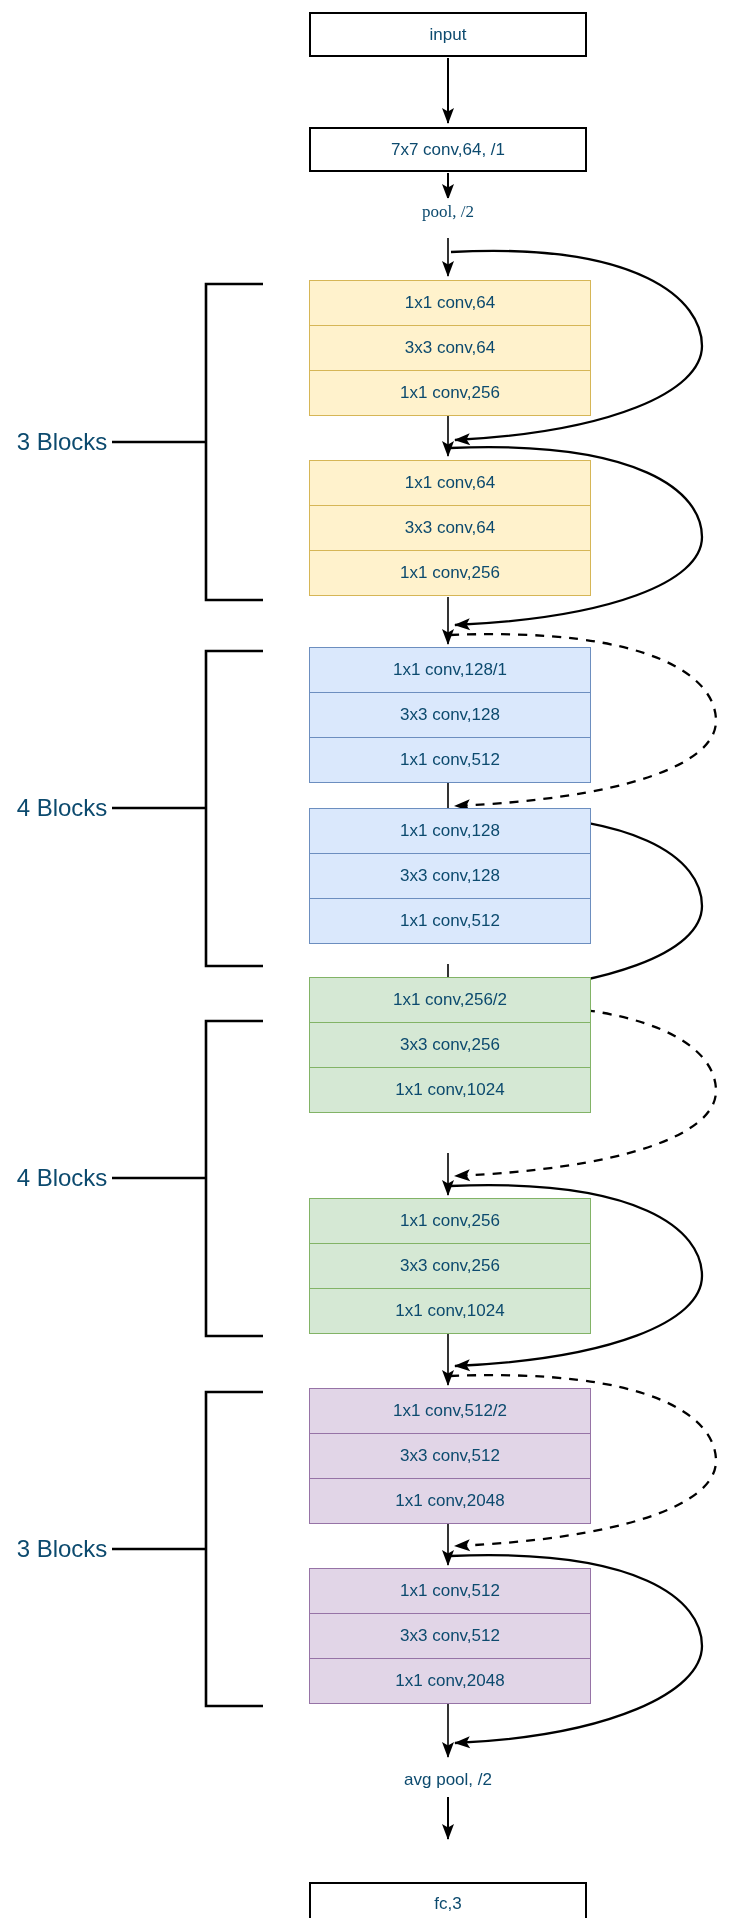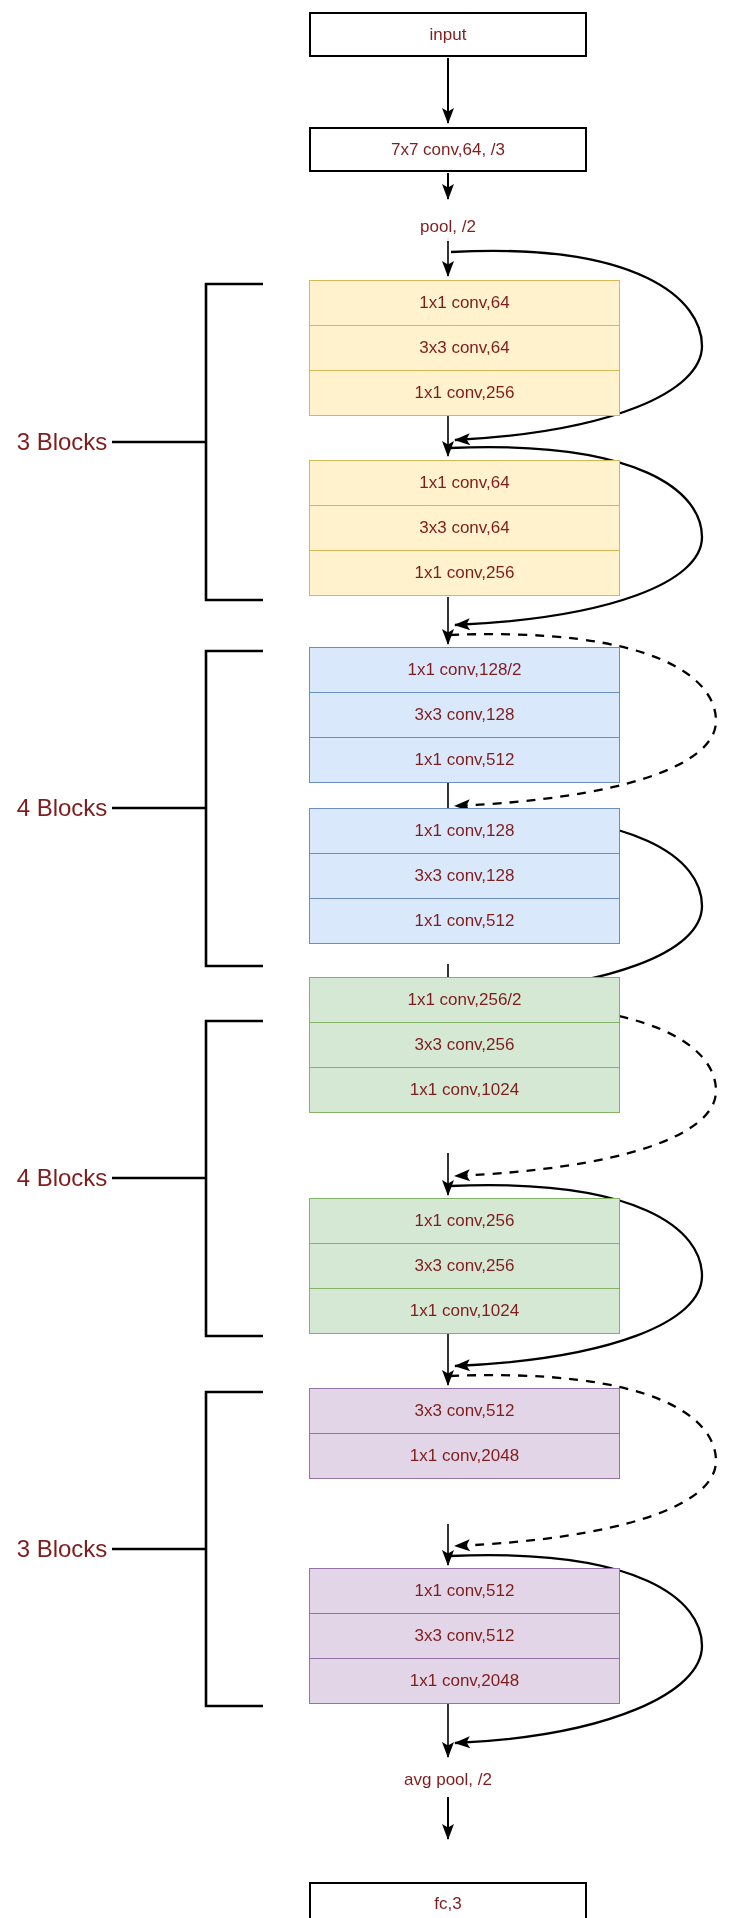--- a/index.html
+++ b/index.html
@@ -1,37 +1,37 @@
 <!DOCTYPE html>
 <html><head>
 <meta charset="utf-8">
 <style>
   html,body{margin:0;padding:0;background:#ffffff;}
   #canvas{
     position:relative;
     width:747px;height:1918px;
     background:#ffffff;
     font-family:"Liberation Sans", sans-serif;
-    color:#7f1d1d;
+    color:#0c4a6e;
     overflow:hidden;
   }
   #wires{position:absolute;left:0;top:0;width:747px;height:1918px;}
   .edge{stroke:#000;stroke-width:2;fill:none;}
   .edge-thin{stroke:#000;stroke-width:1.6;fill:none;}
   .skip{stroke:#000;stroke-width:2.3;fill:none;}
   .skip.dashed{stroke-dasharray:9 8;}
   .bracket{stroke:#000;stroke-width:2.6;fill:none;}
   .plain{
     position:absolute;left:309px;width:278px;height:45px;
     box-sizing:border-box;border:2px solid #000;background:#fff;
     display:flex;align-items:center;justify-content:center;
     font-size:17px;
   }
   .block{
-    position:absolute;left:309px;width:311px;
+    position:absolute;left:309px;width:282px;
     box-sizing:border-box;border:1px solid var(--bc,#999);
     background:#eee;
   }
   .row{
     height:44px;line-height:44px;text-align:center;font-size:17px;
   }
   .row + .row{border-top:1px solid var(--bc,#999);}
   .floatlabel{
     position:absolute;left:368px;width:160px;height:28px;
     display:flex;align-items:center;justify-content:center;
@@ -81,44 +81,44 @@
     <line class="bracket" x1="112" y1="442" x2="207" y2="442"></line>
     <polyline class="bracket" points="263,651 206,651 206,966 263,966"></polyline>
     <line class="bracket" x1="112" y1="808" x2="207" y2="808"></line>
     <polyline class="bracket" points="263,1021 206,1021 206,1336 263,1336"></polyline>
     <line class="bracket" x1="112" y1="1178" x2="207" y2="1178"></line>
     <polyline class="bracket" points="263,1392 206,1392 206,1706 263,1706"></polyline>
     <line class="bracket" x1="112" y1="1549" x2="207" y2="1549"></line>
   </svg>
 
   <div class="plain" style="top:12px;">input</div>
-  <div class="plain" style="top:127px;">7x7 conv,64, /3</div>
+  <div class="plain" style="top:127px;">7x7 conv,64, /1</div>
   <div class="plain" style="top:1843px;height:44px;margin-top:39px;">fc,3</div>
 
-  <div class="floatlabel" style="top:213px;">pool, /2</div>
+  <div class="floatlabel" style="top:198px;font-family:Liberation Serif, serif;">pool, /2</div>
   <div class="floatlabel" style="top:1766px;text-align:center;">avg pool, /2</div>
 
   <div class="grouplabel" style="top:427px;">3 Blocks</div>
   <div class="grouplabel" style="top:793px;">4 Blocks</div>
   <div class="grouplabel" style="top:1163px;">4 Blocks</div>
   <div class="grouplabel" style="top:1534px;">3 Blocks</div>
 
   <div class="block" style="top: 280px; background-color: rgb(255, 242, 204); border-color: rgb(214, 182, 86); --bc: #d6b656;">
     <div class="row">1x1 conv,64</div>
     <div class="row">3x3 conv,64</div>
     <div class="row">1x1 conv,256</div>
   </div>
   <div class="block" style="top: 460px; background-color: rgb(255, 242, 204); border-color: rgb(214, 182, 86); --bc: #d6b656;">
     <div class="row">1x1 conv,64</div>
     <div class="row">3x3 conv,64</div>
     <div class="row">1x1 conv,256</div>
   </div>
 
   <div class="block" style="top: 647px; background-color: rgb(218, 232, 252); border-color: rgb(108, 142, 191); --bc: #6c8ebf;">
-    <div class="row">1x1 conv,128/2</div>
+    <div class="row">1x1 conv,128/1</div>
     <div class="row">3x3 conv,128</div>
     <div class="row">1x1 conv,512</div>
   </div>
   <div class="block" style="top: 808px; background-color: rgb(218, 232, 252); border-color: rgb(108, 142, 191); --bc: #6c8ebf;">
     <div class="row">1x1 conv,128</div>
     <div class="row">3x3 conv,128</div>
     <div class="row">1x1 conv,512</div>
   </div>
 
   <div class="block" style="top: 977px; background-color: rgb(213, 232, 212); border-color: rgb(130, 179, 102); --bc: #82b366;">
@@ -126,20 +126,21 @@
     <div class="row">3x3 conv,256</div>
     <div class="row">1x1 conv,1024</div>
   </div>
   <div class="block" style="top: 1198px; background-color: rgb(213, 232, 212); border-color: rgb(130, 179, 102); --bc: #82b366;">
     <div class="row">1x1 conv,256</div>
     <div class="row">3x3 conv,256</div>
     <div class="row">1x1 conv,1024</div>
   </div>
 
   <div class="block" style="top: 1388px; background-color: rgb(225, 213, 231); border-color: rgb(150, 115, 166); --bc: #9673a6;">
+    <div class="row">1x1 conv,512/2</div>
     <div class="row">3x3 conv,512</div>
     <div class="row">1x1 conv,2048</div>
   </div>
   <div class="block" style="top: 1568px; background-color: rgb(225, 213, 231); border-color: rgb(150, 115, 166); --bc: #9673a6;">
     <div class="row">1x1 conv,512</div>
     <div class="row">3x3 conv,512</div>
     <div class="row">1x1 conv,2048</div>
   </div>
 
 </div>

